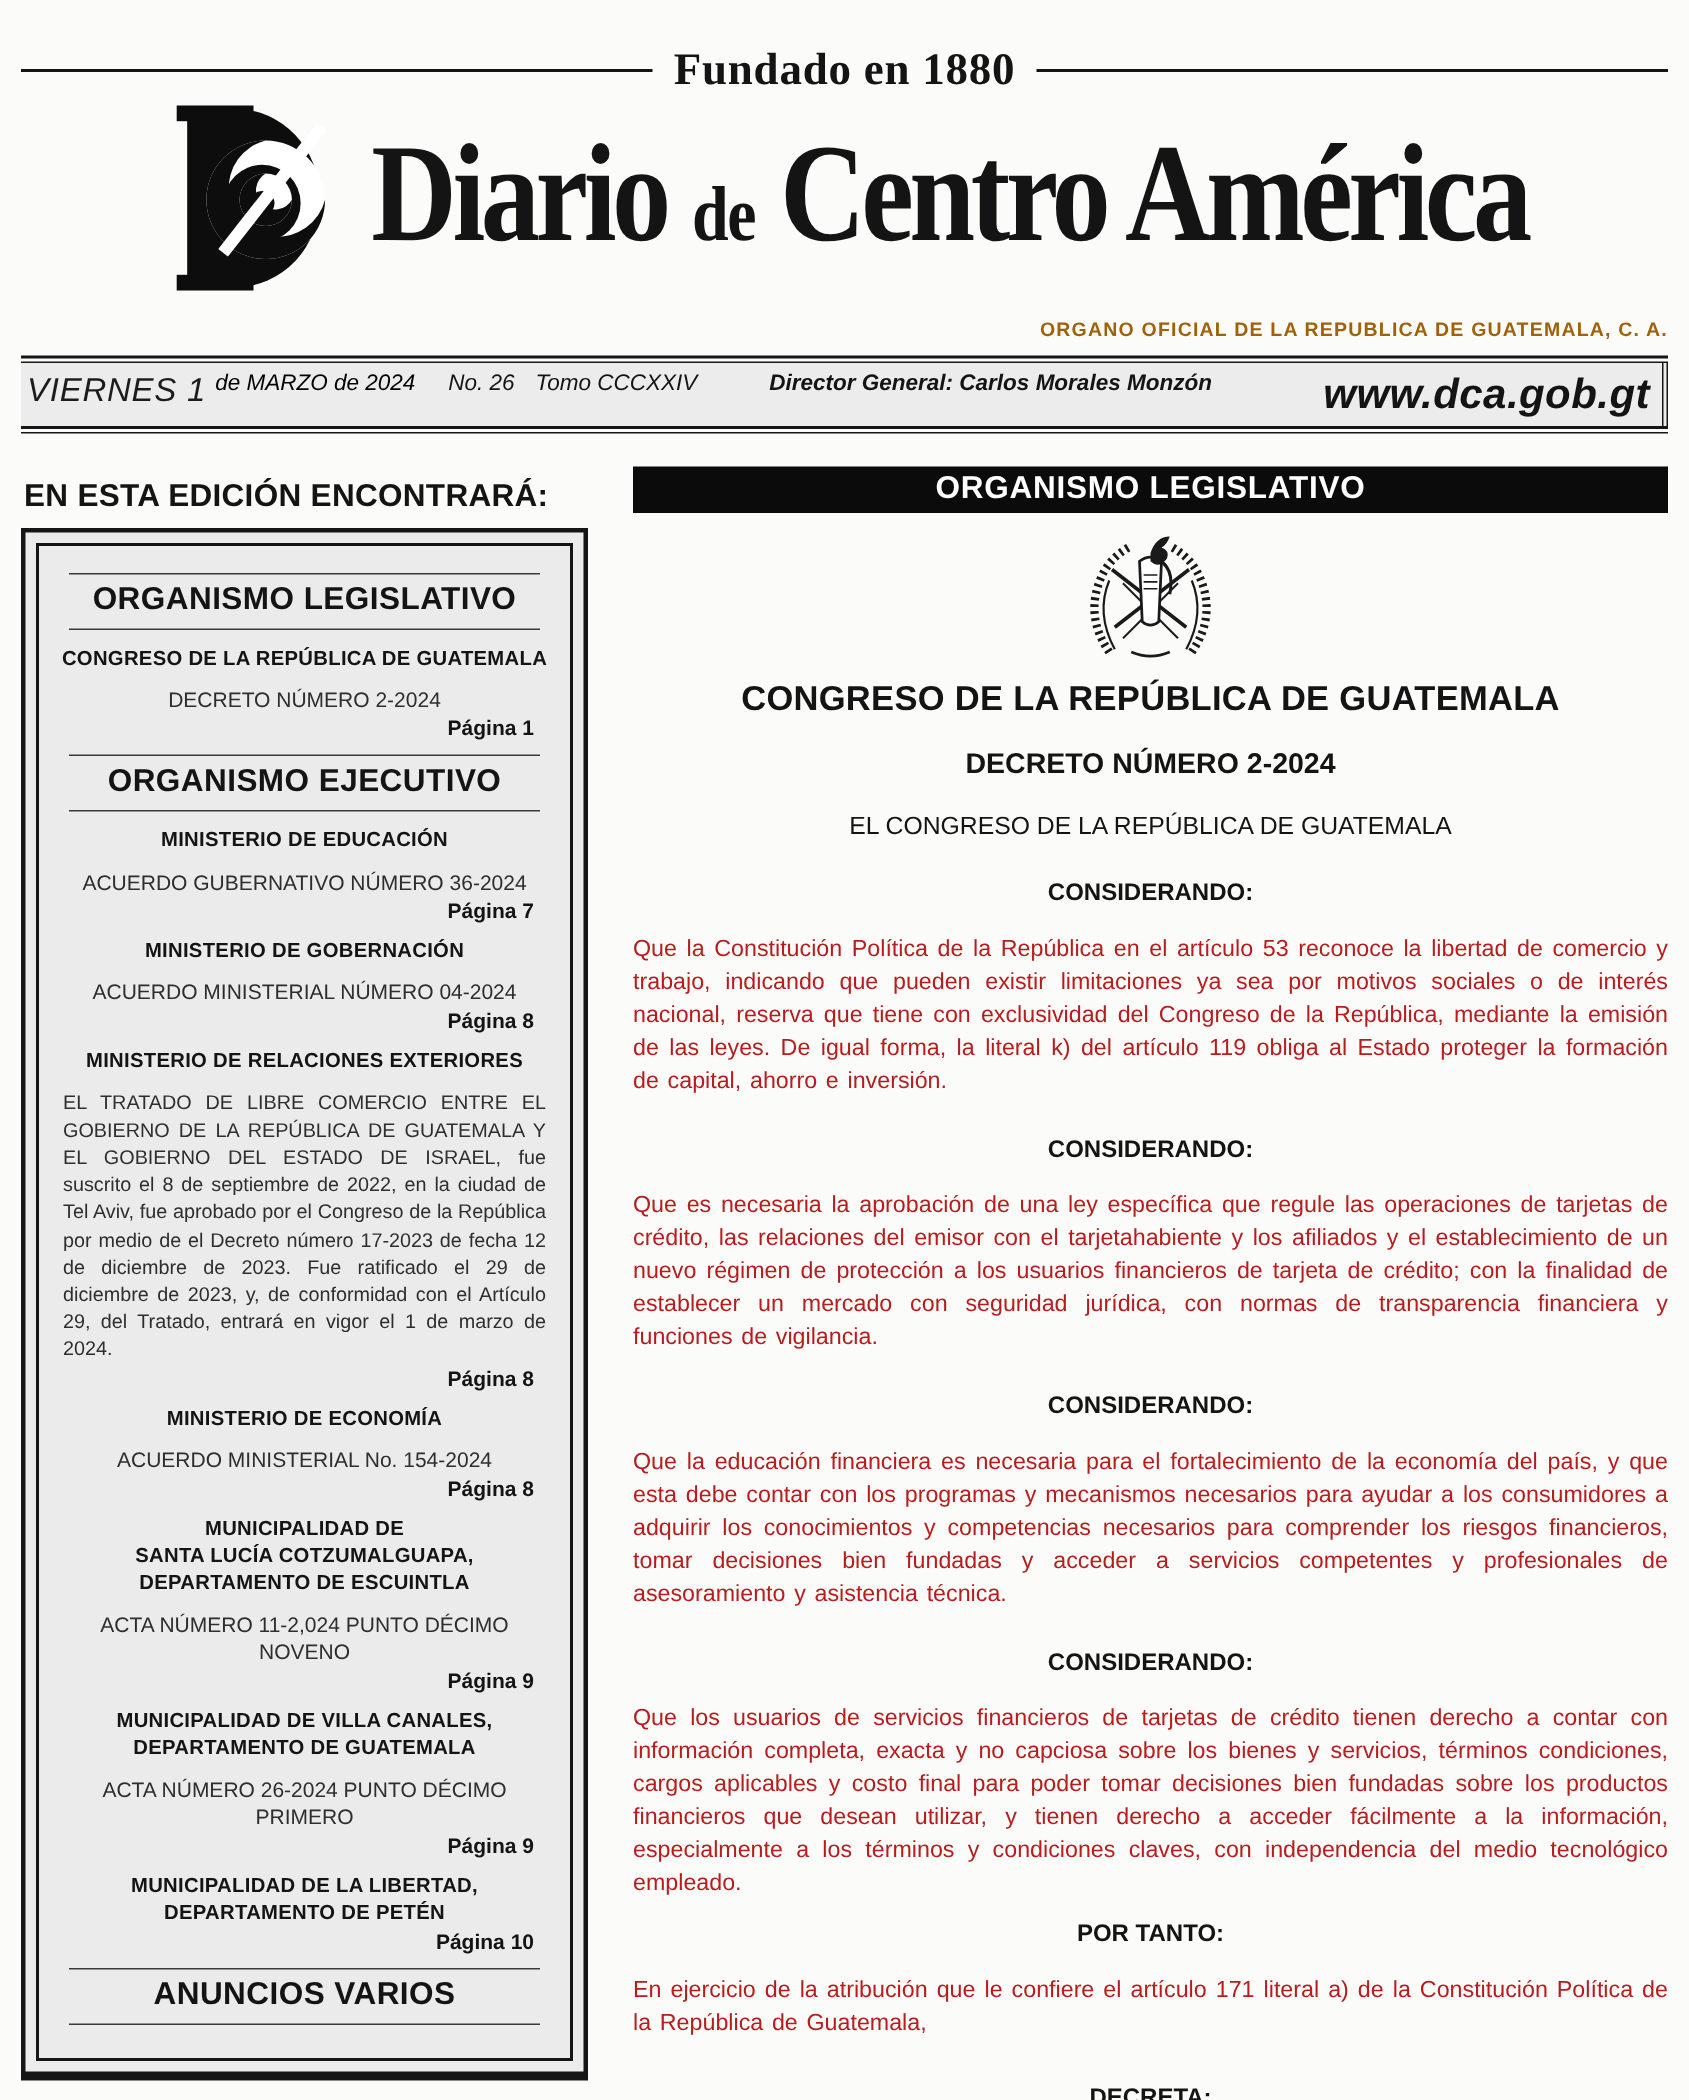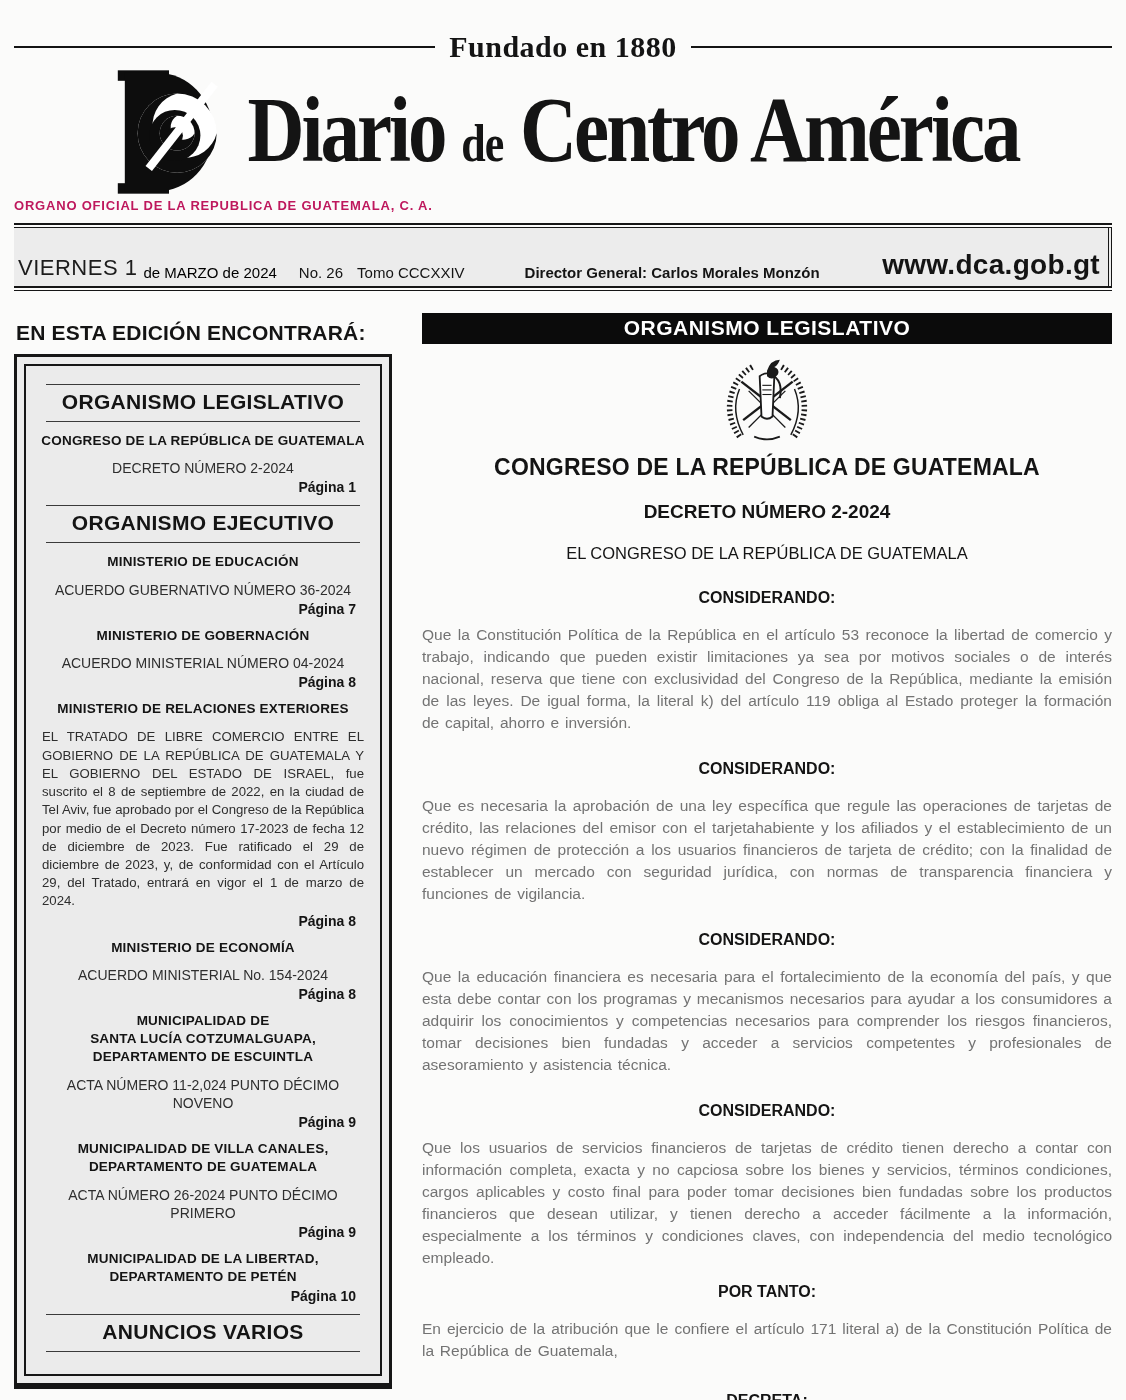--- a/index.html
+++ b/index.html
@@ -22,36 +22,36 @@
   .masthead { display:flex; align-items:center; justify-content:center; margin-top:4px; }
   .masthead-logo { width:122px; height:128px; flex:0 0 auto; margin-right:18px; }
   .masthead-title {
     font-family:"Liberation Serif", serif; font-weight:bold;
     font-size:79px; letter-spacing:-3px; white-space:nowrap;
     transform:scale(1.0,1.18); transform-origin:center 70%;
     line-height:1;
   }
   .masthead-title .de { font-size:44px; letter-spacing:-1px; }
   .organ-line {
-    text-align:left; font-weight:bold; font-size:13px; letter-spacing:0.8px;
-    margin-top:2px; color:#be185d;
+    text-align:right; font-weight:bold; font-size:13px; letter-spacing:0.8px;
+    margin-top:16px; color:#a16207;
   }
 
   
   .datebar-wrap { margin:10px 14px 0 14px; }
   .rule-double { height:5px; border-top:2px solid #161616; border-bottom:1.5px solid #161616; }
   .datebar {
-    background:#ececec; display:flex; align-items:flex-end;
-    padding:21px 8px 5px 4px; border-right:4px double #161616;
+    background:#ececec; display:flex; align-items:flex-start;
+    padding:5px 8px 5px 4px; border-right:4px double #161616;font-style:italic;
   }
   .d-day { font-size:22px; letter-spacing:0.5px; color:#1c1c1c; }
   .d-rest { font-size:15px; margin-left:6px; color:#000000; }
   .d-no { font-size:15px; margin-left:22px; }
   .d-tomo { font-size:15px; margin-left:14px; }
-  .d-director { font-size:15px; font-weight:bold; margin-left:60px; }
+  .d-director { font-size:15px; font-weight:bold; margin-left:48px; }
   .d-web { font-size:28px; font-weight:bold; margin-left:auto; letter-spacing:0.3px; }
 
   
   .content { display:flex; align-items:flex-start; margin-top:22px; }
   .left-col { width:378px; flex:0 0 auto; }
   .right-col { flex:1; margin-left:30px; }
 
   
   .sidebar-heading { font-size:21px; font-weight:bold; letter-spacing:0.2px; margin:8px 0 9px 2px; }
   .toc-outer {
@@ -80,21 +80,21 @@
     background:#0b0b0b; color:#fff; text-align:center;
     font-size:21px; font-weight:bold; letter-spacing:0.5px;
     padding:3px 0 4px 0;
   }
   .arms { display:flex; justify-content:center; margin-top:12px; }
   .decree-h1 { text-align:center; font-size:23px; font-weight:bold; margin-top:10px; letter-spacing:0.2px; }
   .decree-h2 { text-align:center; font-size:19px; font-weight:bold; margin-top:20px; }
   .decree-h3 { text-align:center; font-size:16.5px; font-weight:normal; margin-top:21px; }
   .sec-label { text-align:center; font-size:16px; font-weight:bold; margin-top:26px; }
   .sec-text {
-    font-size:15.5px; line-height:1.42; text-align:justify; margin-top:17px; color:#737373;
+    font-size:15.5px; line-height:1.42; text-align:justify; margin-top:17px; color:#b91c1c;
     word-spacing:1.5px;
   }
   .decreta { text-align:center; font-size:16px; font-weight:bold; margin-top:30px; }
 </style>
 </head>
 <body>
 
 <div class="page">
 
   <div class="founded-row">

